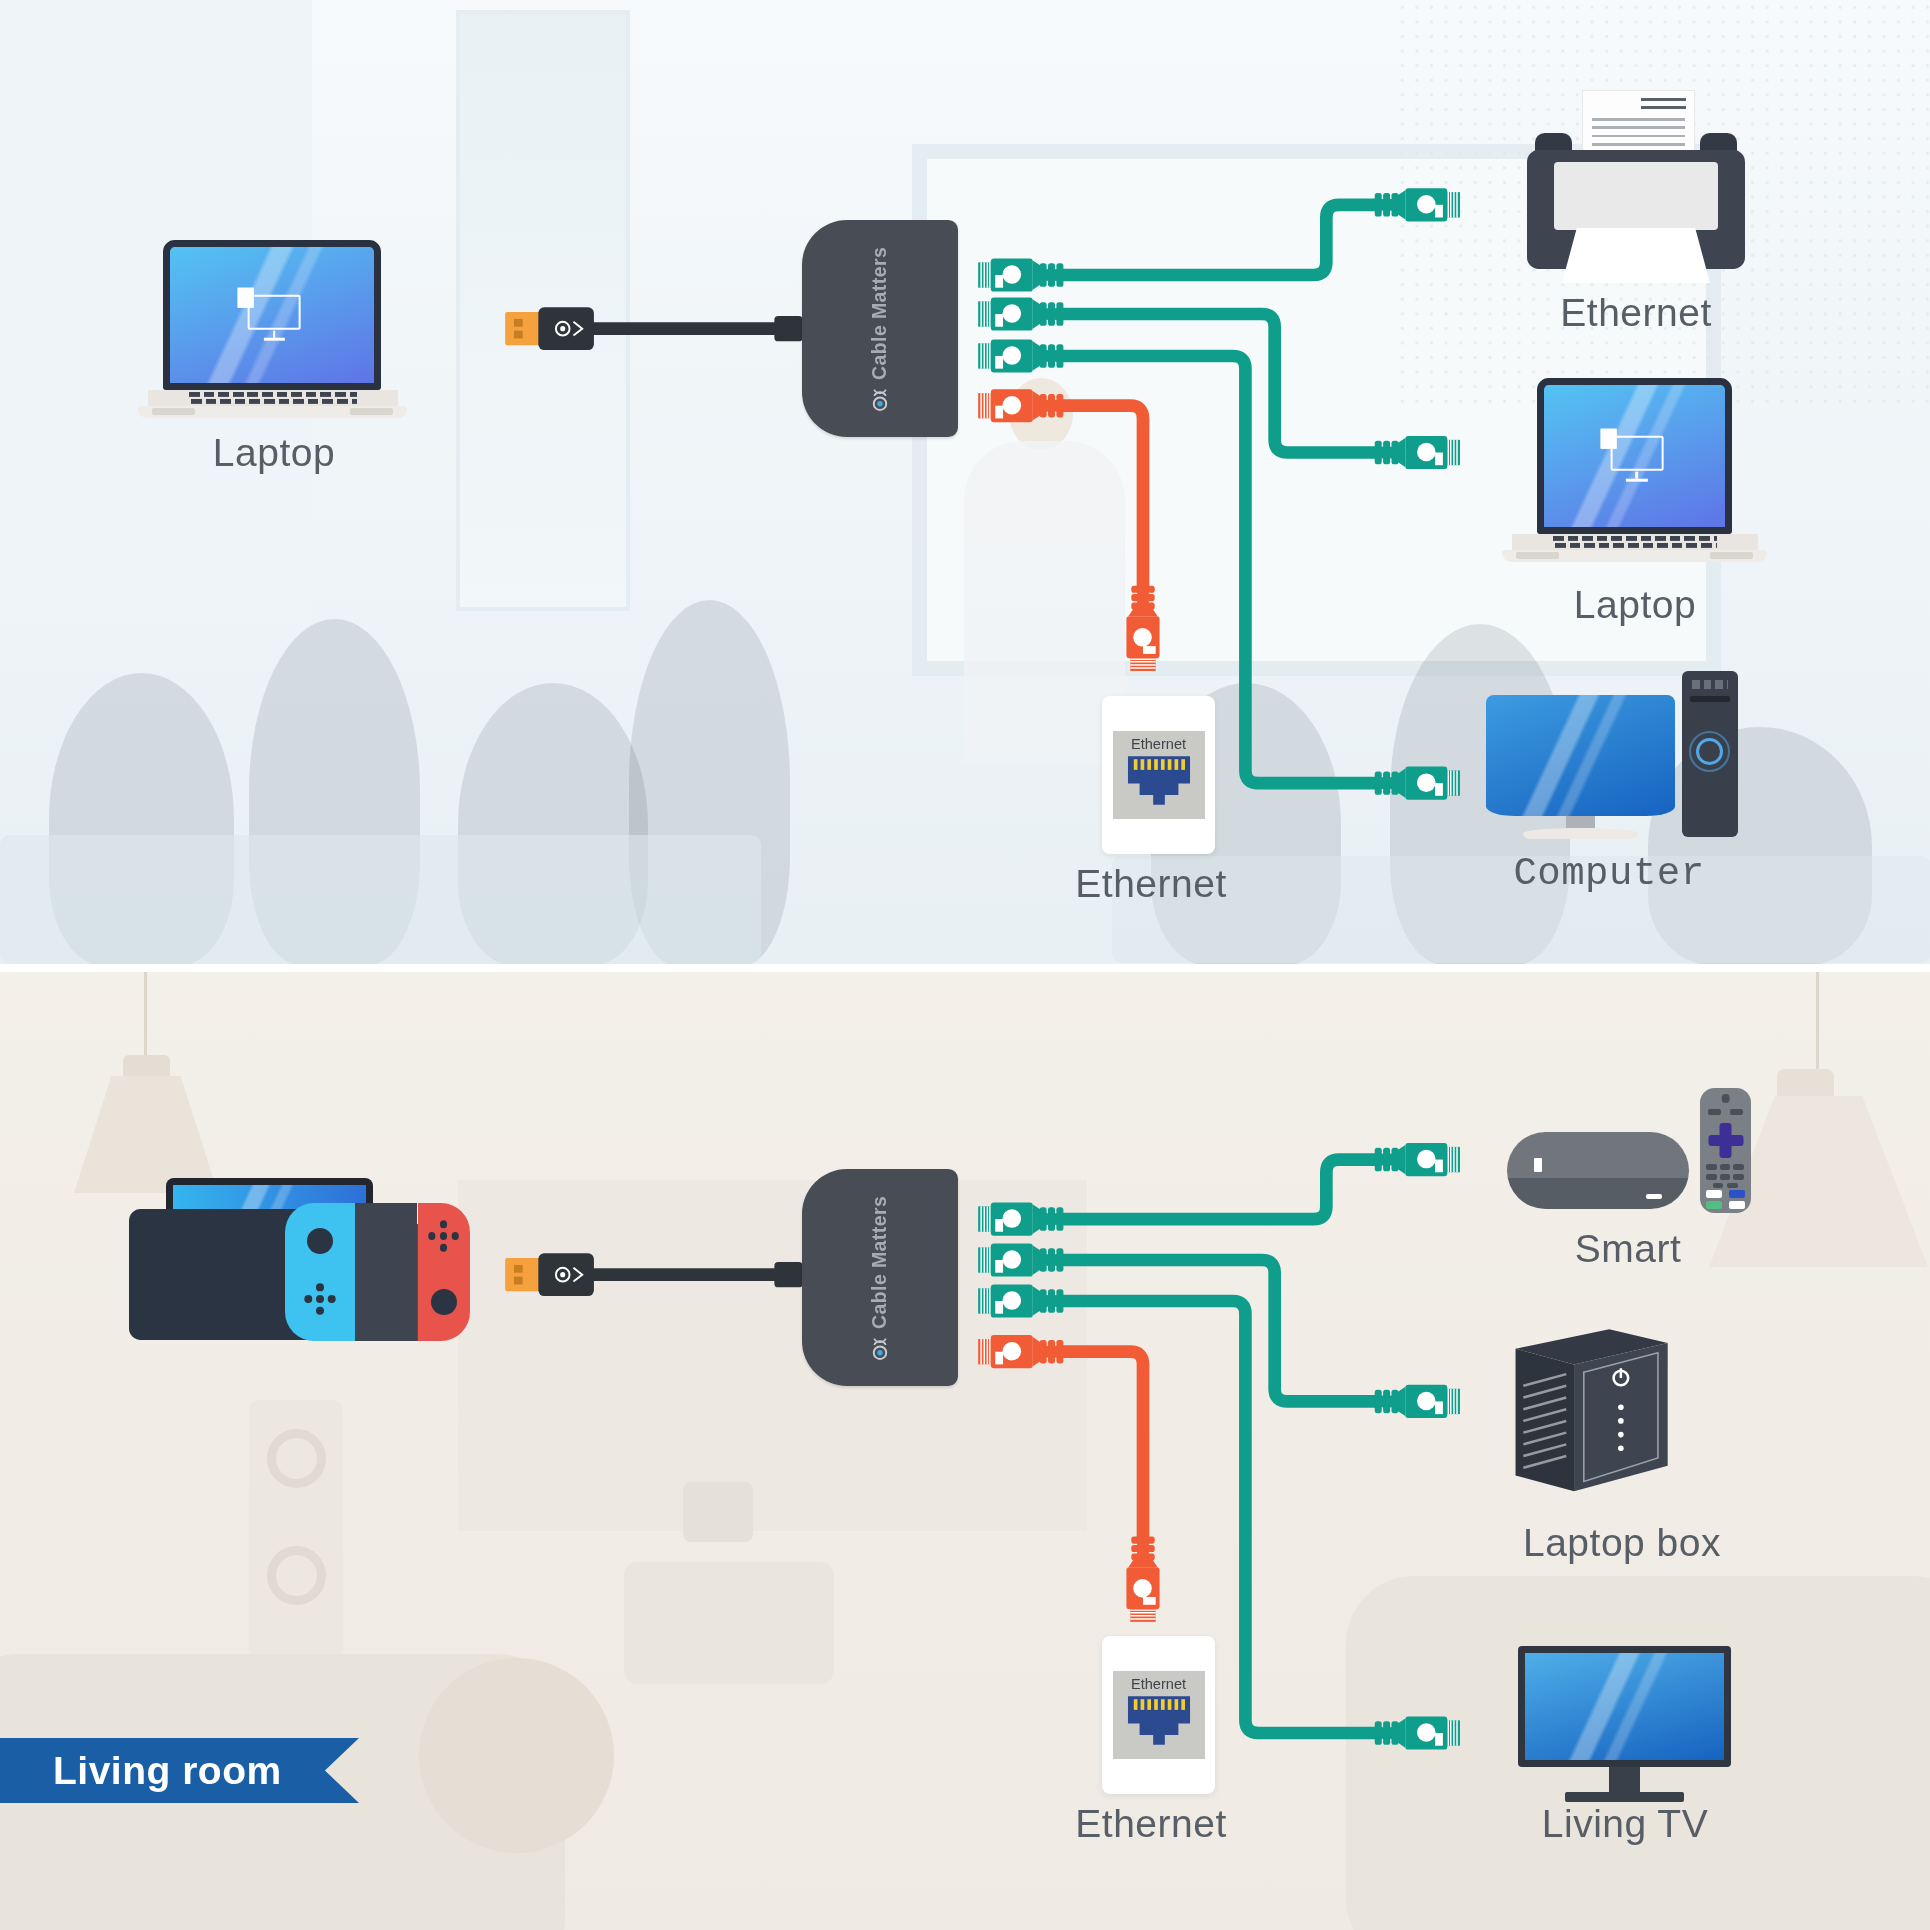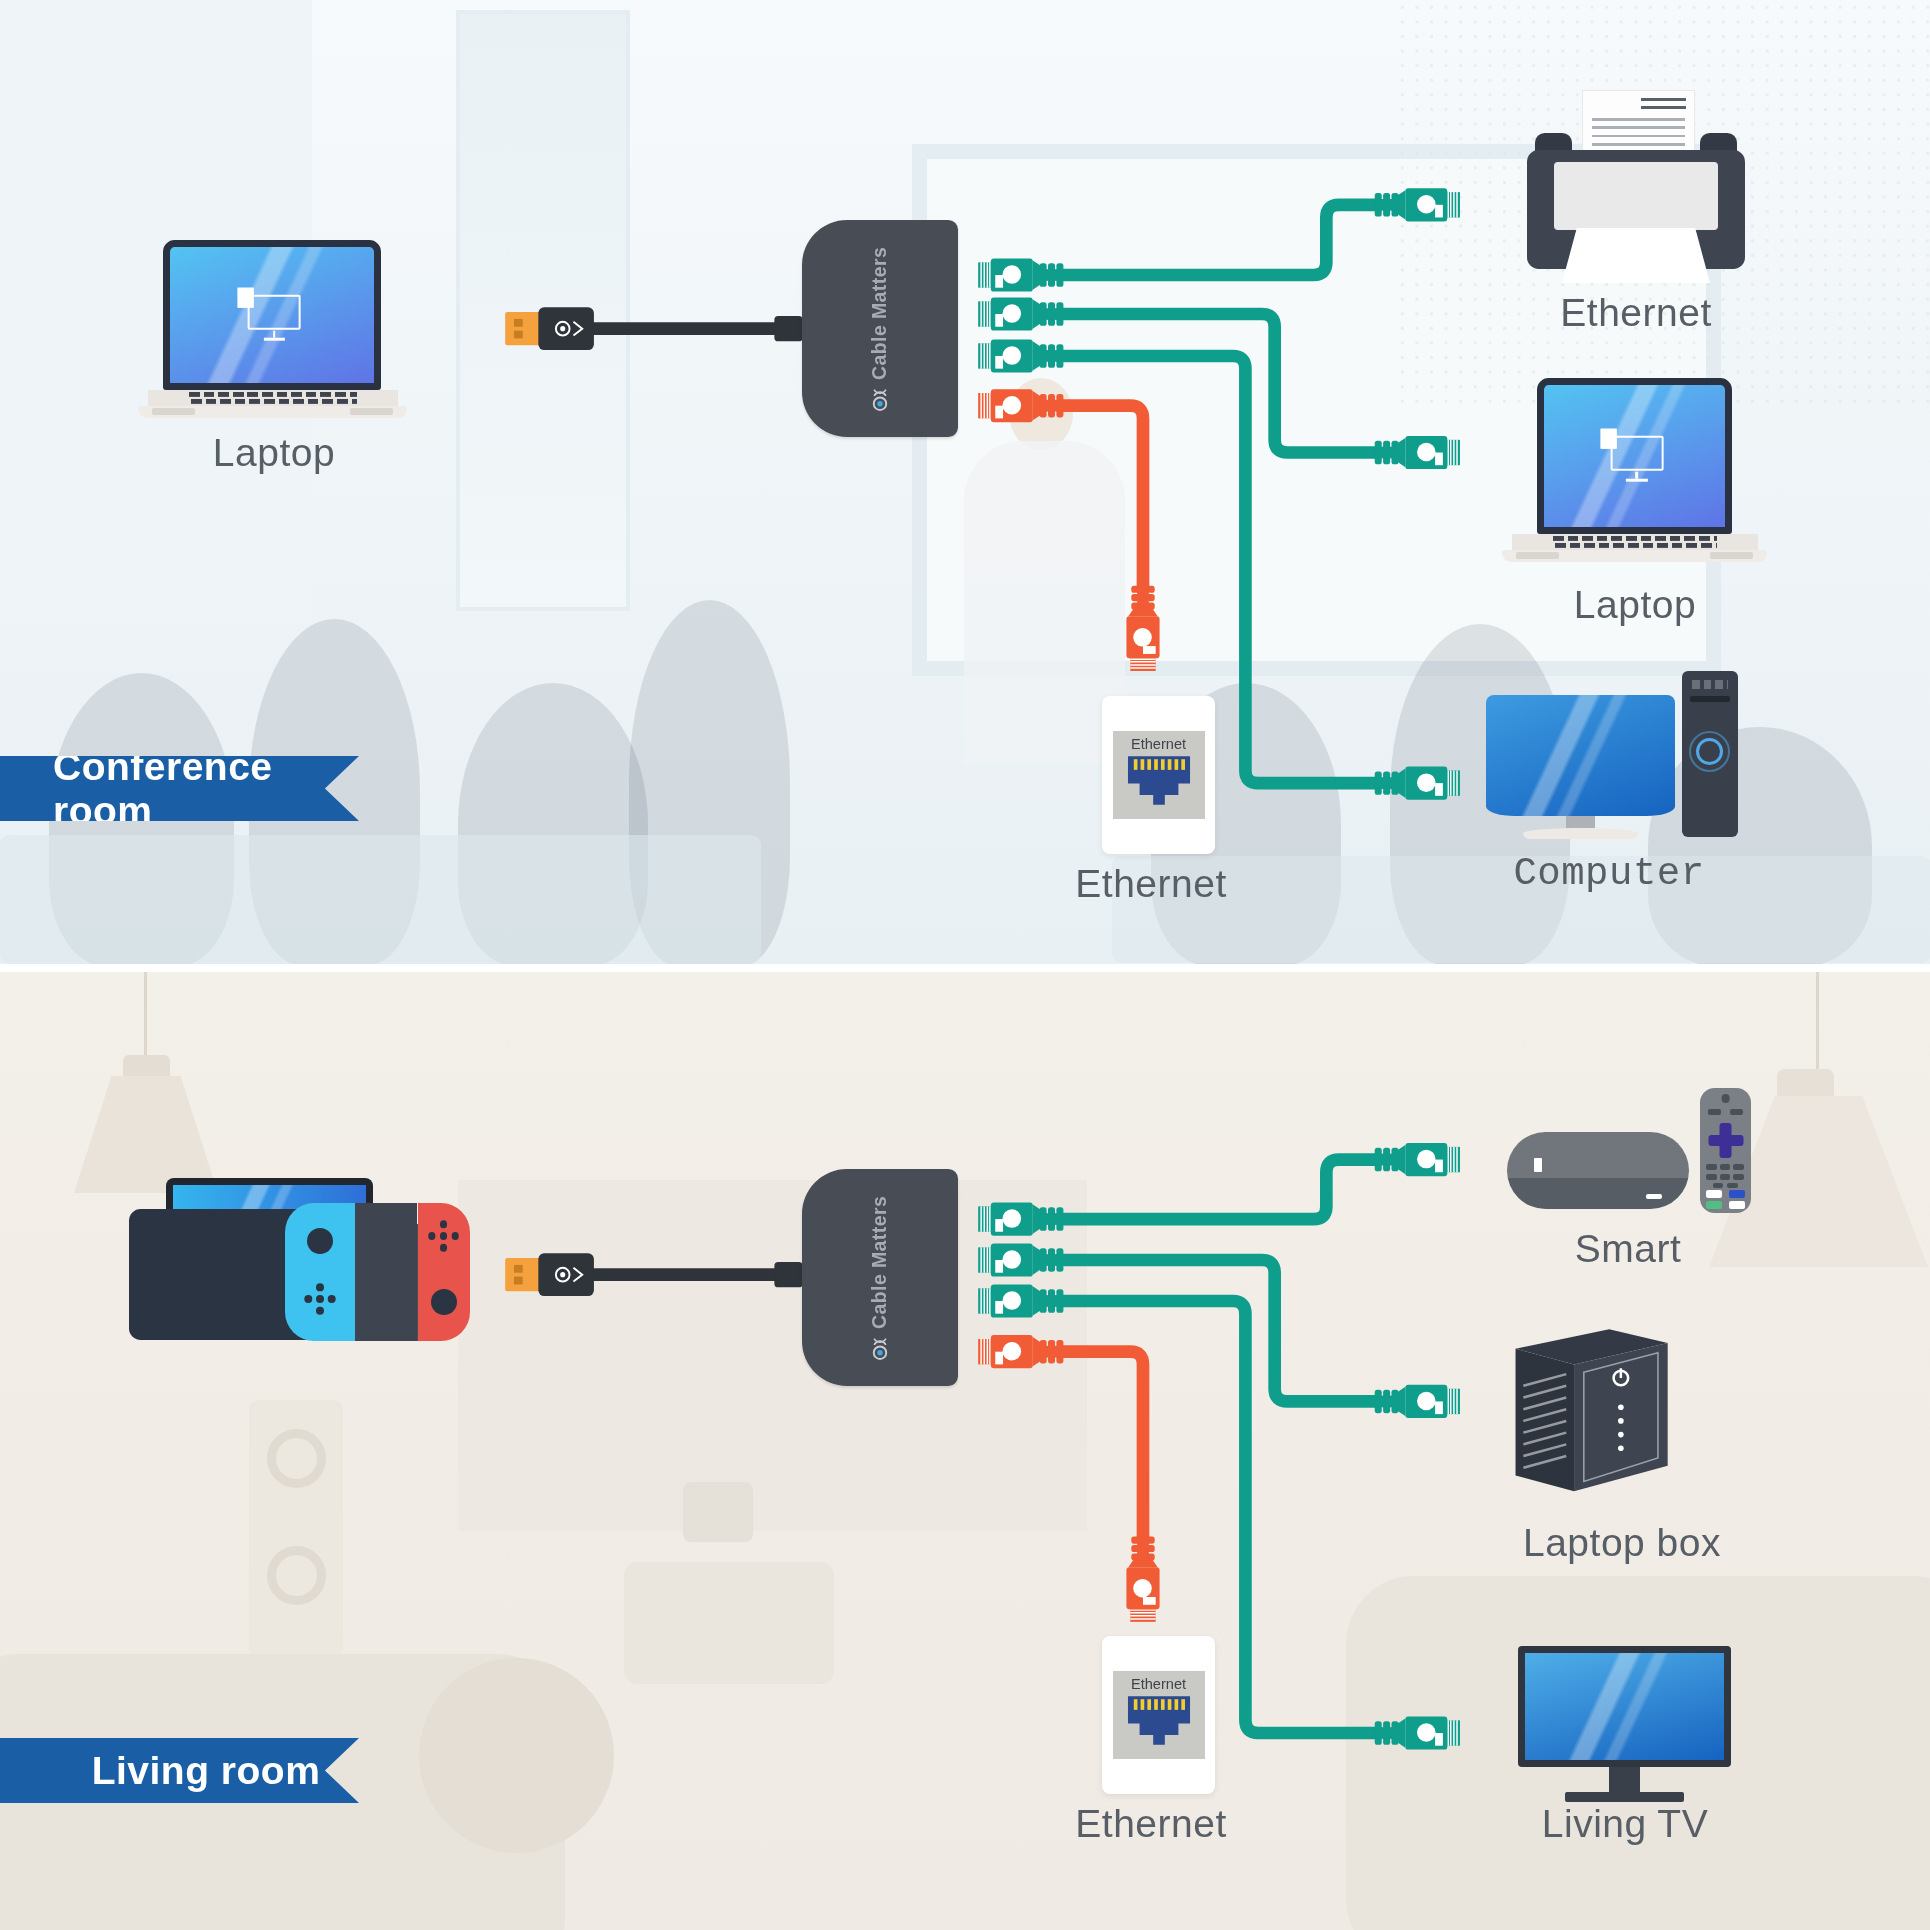--- a/index.html
+++ b/index.html
@@ -359,23 +359,20 @@
           <rect x="35" y="4" width="3.8" height="11"></rect>
             <rect x="42" y="4" width="3.8" height="11"></rect>
           <rect x="49" y="4" width="3.8" height="11"></rect>
             <rect x="56" y="4" width="3.8" height="11"></rect>
         </g>
       </svg>
     </div>
   </div>
   <div class="caption" style="left:1151px;top:862px;">Ethernet</div>
 
-  <div class="banner" style="top:756px;">
-    <span>Conference room</span>
-  </div>
 
   <div class="console">
     <div class="sw-bezel">
         <div class="sw-screen">
           <div class="glass"></div>
         </div>
       </div>
     <div class="sw-dock"></div>
     <div class="sw-grip"></div>
     <div class="sw-joyL">
@@ -436,18 +433,18 @@
           <rect x="35" y="4" width="3.8" height="11"></rect>
             <rect x="42" y="4" width="3.8" height="11"></rect>
           <rect x="49" y="4" width="3.8" height="11"></rect>
             <rect x="56" y="4" width="3.8" height="11"></rect>
         </g>
       </svg>
     </div>
   </div>
   <div class="caption" style="left:1151px;top:1802px;">Ethernet</div>
 
-  <div class="banner" style="top:1738px;justify-content:center;">
+  <div class="banner" style="top:1738px;">
     <span>Living room</span>
   </div>
 
 </div>
 
 
 </body></html>

